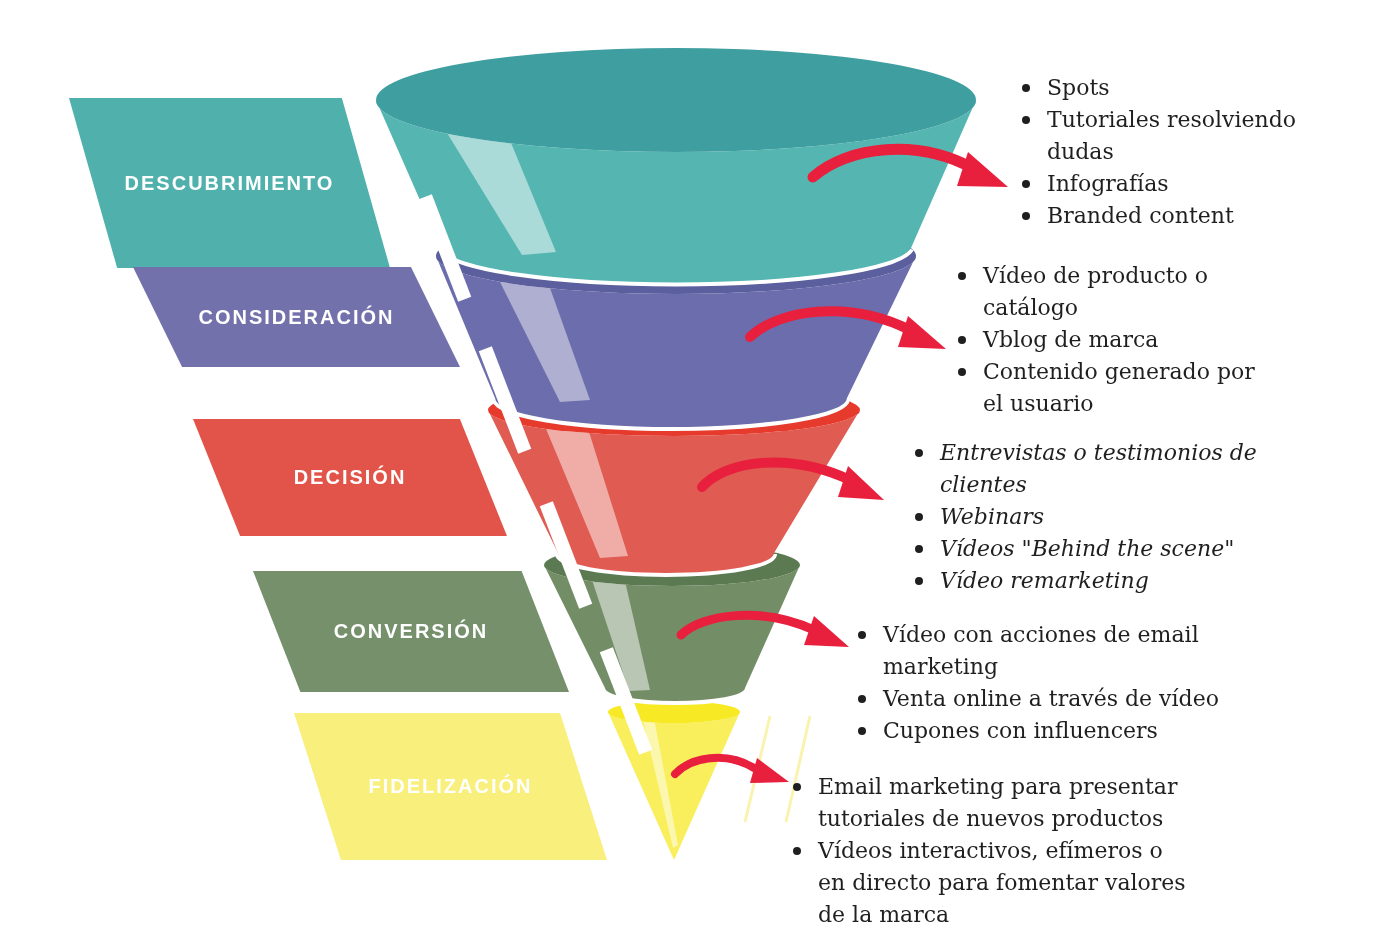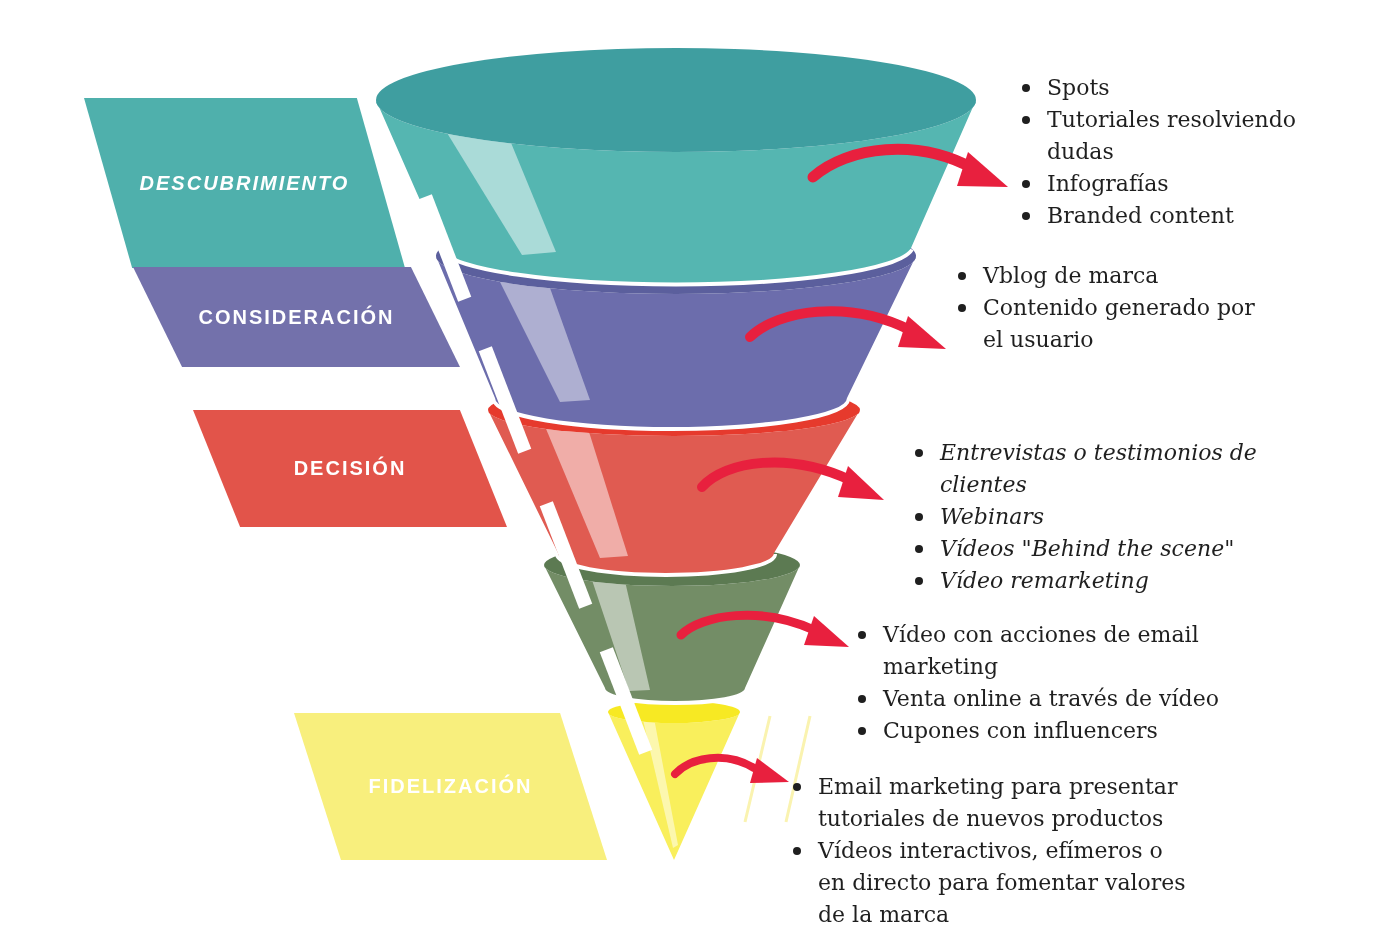--- a/index.html
+++ b/index.html
@@ -7,23 +7,23 @@
           font-family:"Liberation Sans",sans-serif;}
   svg{position:absolute;left:0;top:0;}
 
   
   .stage-label{
     position:absolute;display:flex;align-items:center;justify-content:center;
     clip-path:polygon(0% 0%,85% 0%,100% 100%,15% 100%);
     color:#ffffff;font-weight:bold;font-size:20px;letter-spacing:2px;
     font-family:"Liberation Sans",sans-serif;
   }
-  #label-0{left:84px;top:98px;width:321px;height:170px;font-style:italic;}
+  #label-0{left:69px;top:98px;width:321px;height:170px;}
   #label-1{left:133px;top:267px;width:327px;height:100px;}
-  #label-2{left:193px;top:410px;width:314px;height:117px;}
+  #label-2{left:193px;top:419px;width:314px;height:117px;}
   #label-3{left:253px;top:571px;width:316px;height:121px;}
   #label-4{left:294px;top:713px;width:313px;height:147px;}
 
   
   .stage-list{
     position:absolute;list-style:none;margin:8px;padding:0;
     font-family:"DejaVu Serif","Liberation Serif",serif;
     font-size:22px;line-height:32px;color:#1f1f1f;
   }
   .stage-list li{position:relative;padding-left:27px;white-space:pre-line;}
@@ -110,32 +110,37 @@
 
   <div class="stage-label" id="label-0" style="background-color: rgb(79, 176, 172);">
     <span>DESCUBRIMIENTO</span>
   </div>
   <div class="stage-label" id="label-1" style="background-color: rgb(115, 113, 171);">
     <span>CONSIDERACIÓN</span>
   </div>
   <div class="stage-label" id="label-2" style="background-color: rgb(226, 84, 74);">
     <span>DECISIÓN</span>
   </div>
+  <div class="stage-label" id="label-3" style="background-color: rgb(117, 144, 107);">
+    <span>CONVERSIÓN</span>
+  </div>
   <div class="stage-label" id="label-4" style="background-color: rgb(248, 239, 125);">
     <span>FIDELIZACIÓN</span>
   </div>
 
   <ul class="stage-list" id="list-0">
     <li>Spots</li>
     <li>Tutoriales resolviendo
 dudas</li>
     <li>Infografías</li>
     <li>Branded content</li>
   </ul>
   <ul class="stage-list" id="list-1">
+    <li>Vídeo de producto o
+catálogo</li>
     <li>Vblog de marca</li>
     <li>Contenido generado por
 el usuario</li>
   </ul>
   <ul class="stage-list" id="list-2">
     <li>Entrevistas o testimonios de
 clientes</li>
     <li>Webinars</li>
     <li>Vídeos "Behind the scene"</li>
     <li>Vídeo remarketing</li>

